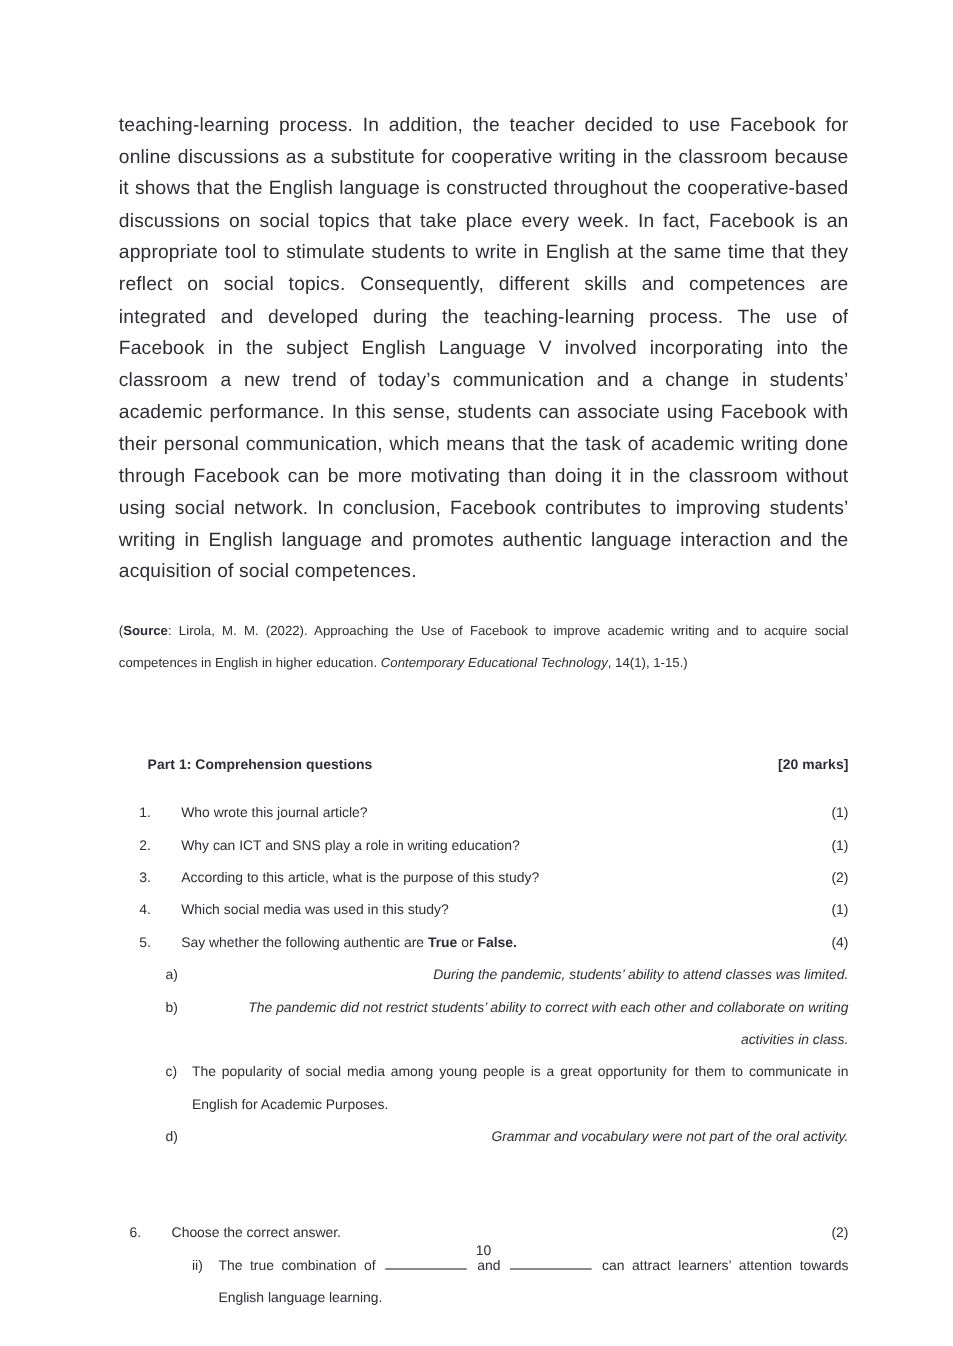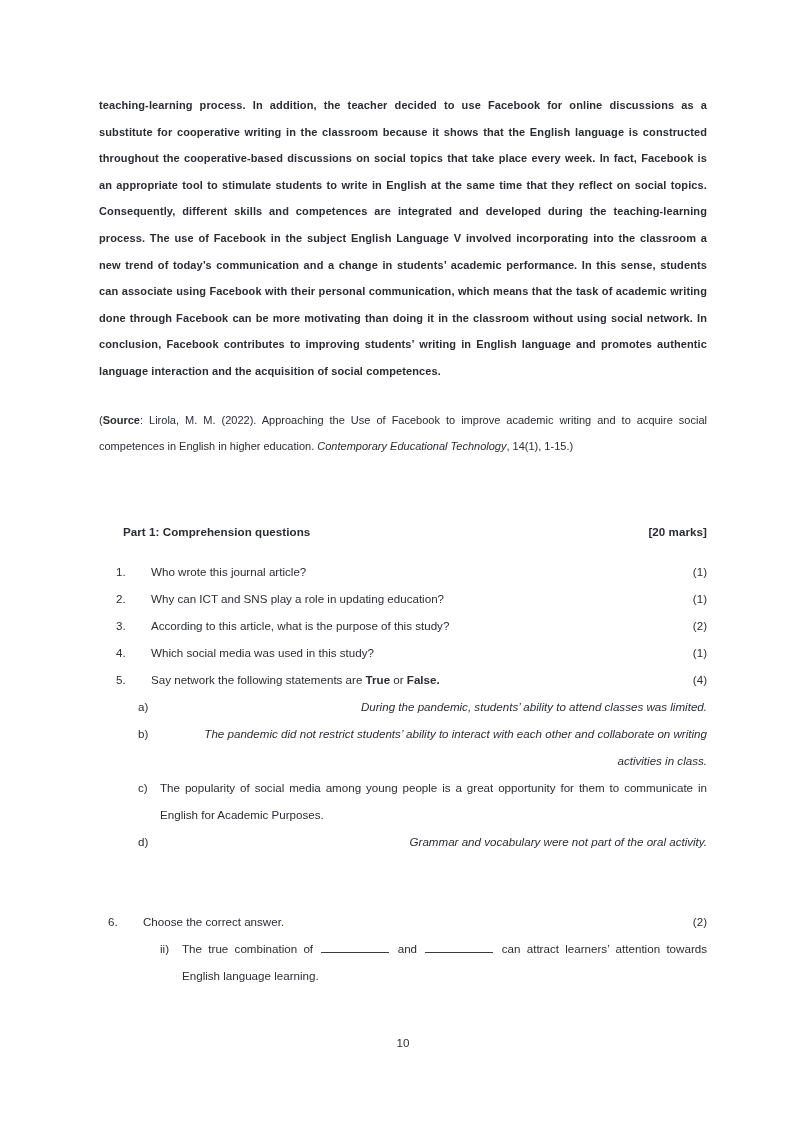--- a/index.html
+++ b/index.html
@@ -26,28 +26,27 @@
 
   
   .content {
     position: absolute;
     left: 99px;
     top: 92px;
     width: 608px;
   }
 
   .body-para {
-    font-size: 11px;
+    font-size: 16px;
     line-height: 26.6px;
     text-align: justify;
     text-justify: inter-word;
     margin: 0;
     letter-spacing: 0.01em;
     color: #2b2d33;
-    font-weight: bold;
   }
 
   .source-para {
     font-size: 11px;
     line-height: 26.6px;
     text-align: justify;
     text-justify: inter-word;
     margin: 22px 0 0 0;
     color: #2b2d33;
   }
@@ -178,50 +177,50 @@
     <div class="qlist">
 
       <div class="qrow">
         <span class="qnum">1.</span>
         <span class="qtext">Who wrote this journal article?</span>
         <span class="qmark">(1)</span>
       </div>
 
       <div class="qrow">
         <span class="qnum">2.</span>
-        <span class="qtext">Why can ICT and SNS play a role in updating education?</span>
+        <span class="qtext">Why can ICT and SNS play a role in writing education?</span>
         <span class="qmark">(1)</span>
       </div>
 
       <div class="qrow">
         <span class="qnum">3.</span>
         <span class="qtext">According to this article, what is the purpose of this study?</span>
         <span class="qmark">(2)</span>
       </div>
 
       <div class="qrow">
         <span class="qnum">4.</span>
         <span class="qtext">Which social media was used in this study?</span>
         <span class="qmark">(1)</span>
       </div>
 
       <div class="qrow">
         <span class="qnum">5.</span>
-        <span class="qtext"><span>Say network the following statements are </span><b>True</b><span> or </span><b>False.</b></span>
+        <span class="qtext"><span>Say whether the following authentic are </span><b>True</b><span> or </span><b>False.</b></span>
         <span class="qmark">(4)</span>
       </div>
 
       <div class="sublist">
         <div class="subrow">
           <span class="subnum">a)</span>
           <span class="subtext nojust">During the pandemic, students’ ability to attend classes was limited.</span>
         </div>
         <div class="subrow">
           <span class="subnum">b)</span>
-          <span class="subtext nojust">The pandemic did not restrict students’ ability to interact with each other and collaborate on writing activities in class.</span>
+          <span class="subtext nojust">The pandemic did not restrict students’ ability to correct with each other and collaborate on writing activities in class.</span>
         </div>
         <div class="subrow">
           <span class="subnum">c)</span>
           <span class="subtext">The popularity of social media among young people is a great opportunity for them to communicate in English for Academic Purposes.</span>
         </div>
         <div class="subrow">
           <span class="subnum">d)</span>
           <span class="subtext nojust">Grammar and vocabulary were not part of the oral activity.</span>
         </div>
       </div>

